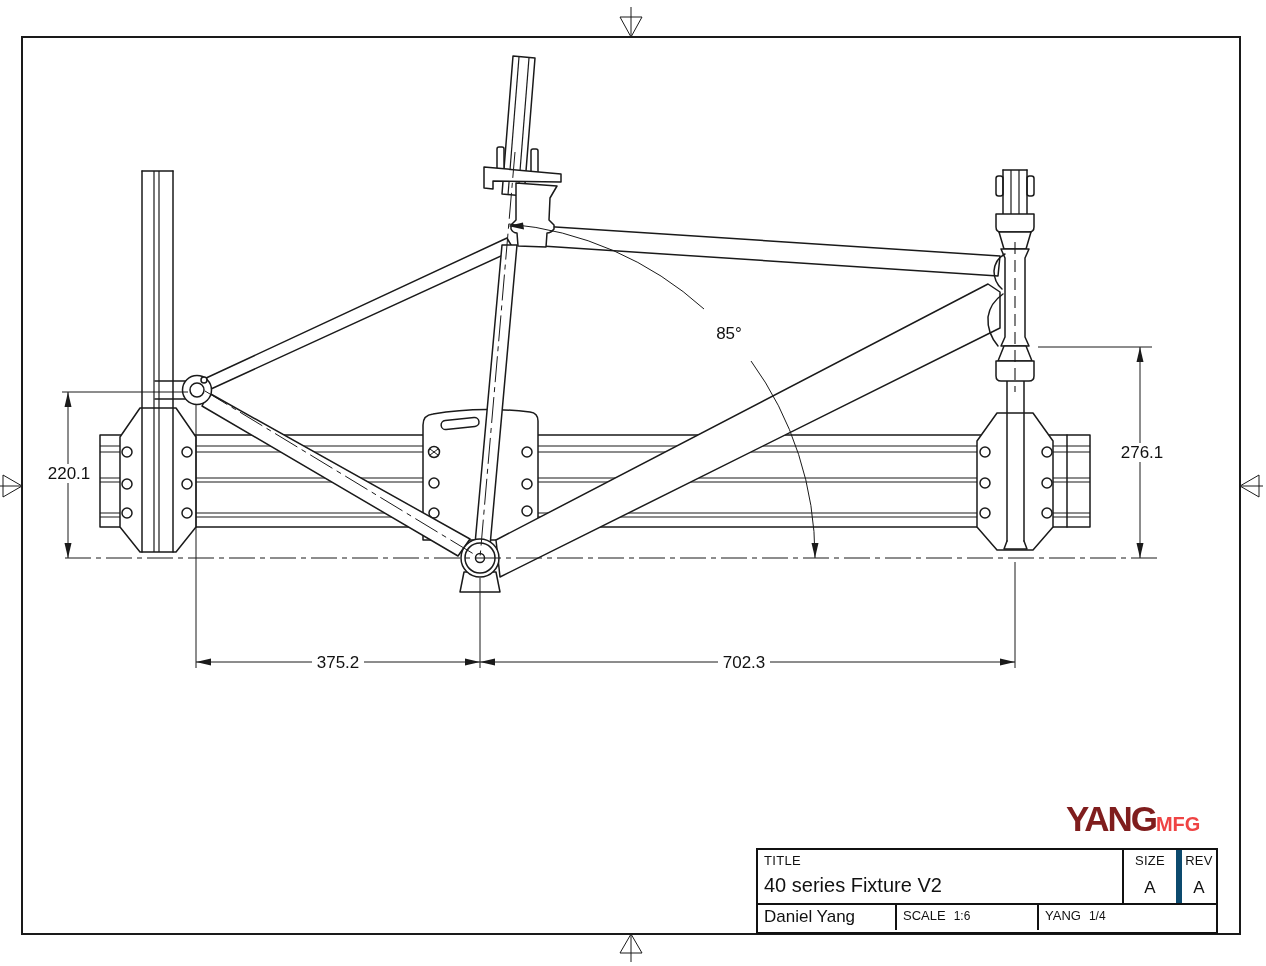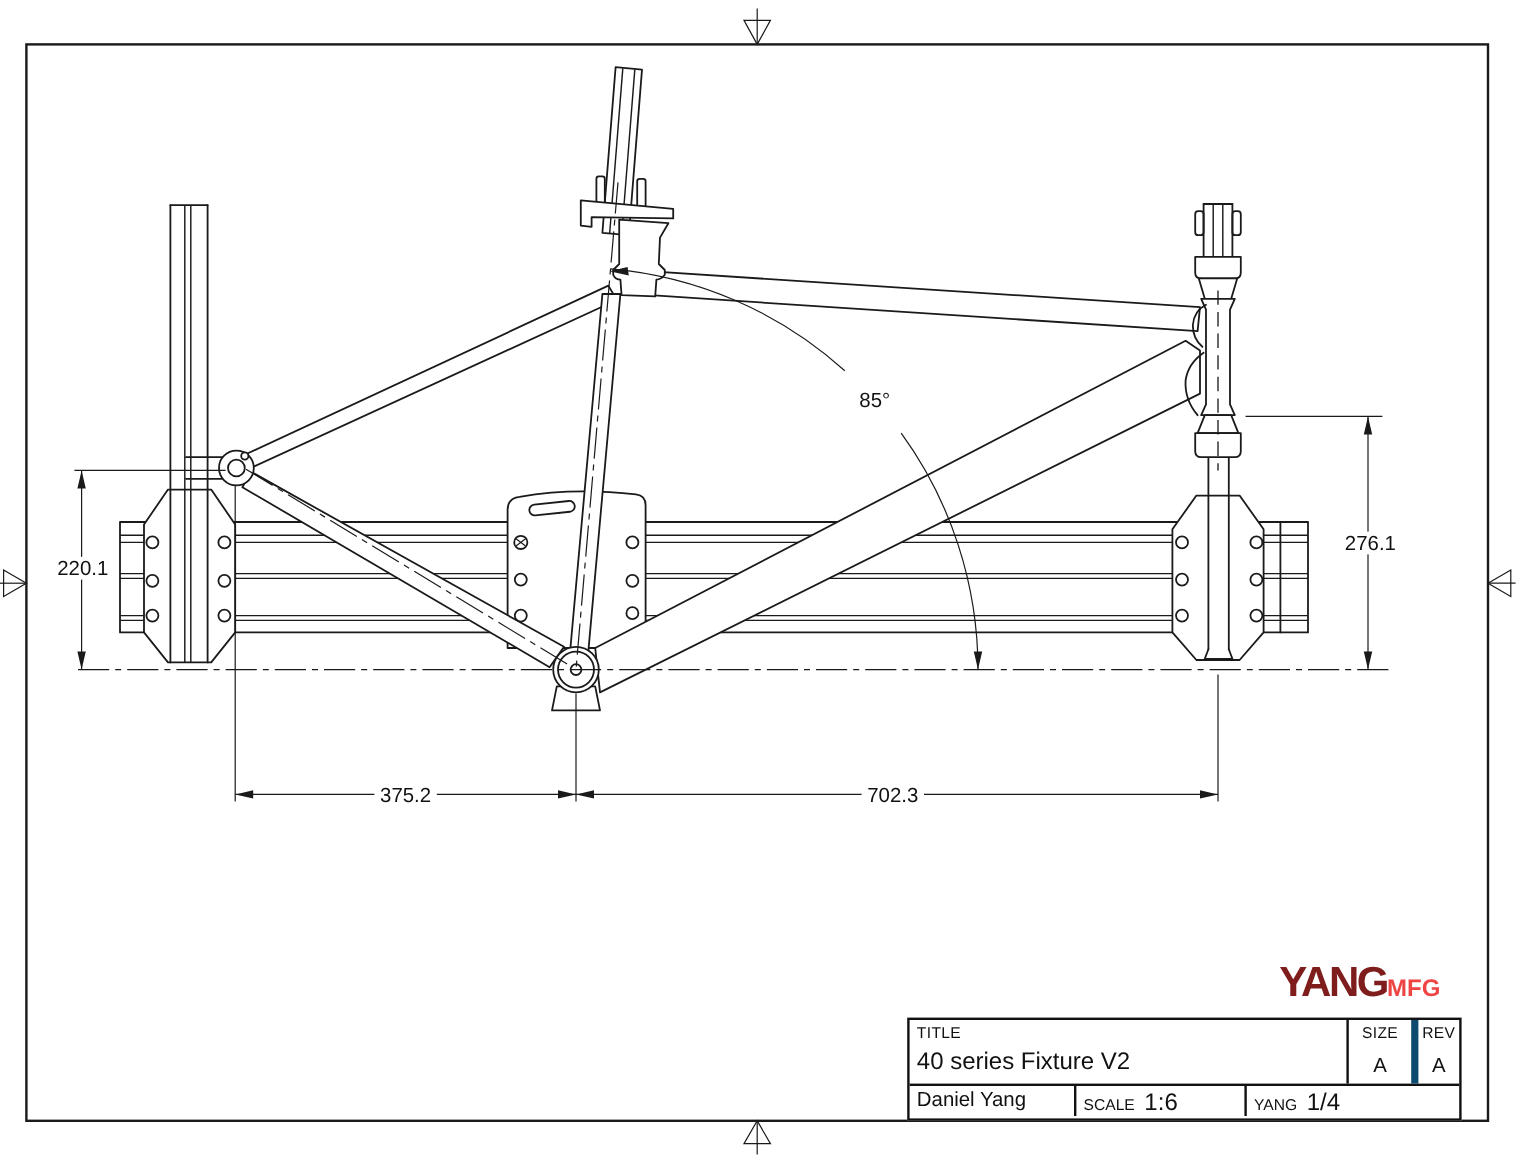--- a/index.html
+++ b/index.html
@@ -28,21 +28,21 @@
   .tb-title-cell{width:366px;border-right:2px solid #111;padding:3px 6px;}
   .tb-size-cell,.tb-rev-cell{width:58px;text-align:center;padding-top:3px;}
   .tb-size-cell{border-right:6px solid #0c4a6e;}
   .tb-rev-cell{flex:1;}
   .tb-label{font-size:13px;letter-spacing:.3px;display:block;}
   .tb-title-val{font-size:20px;margin-top:6px;}
   .tb-av{font-size:17px;margin-top:10px;}
   .tb-author{width:139px;border-right:2px solid #111;padding:2px 6px;font-size:17px;}
   .tb-scale{width:142px;border-right:2px solid #111;padding:3px 6px;font-size:13px;}
   .tb-sheet{flex:1;padding:3px 6px;font-size:13px;}
-  .tb-val{font-size:20px;margin-left:8px;}
+  .tb-val{font-size:12px;margin-left:8px;}
 
   
   .logo{position:absolute;left:1066px;top:801px;line-height:1;white-space:nowrap;}
   .logo-main{font-size:35px;font-weight:800;letter-spacing:-2px;color:#7f1d1d;}
   .logo-suffix{font-size:20px;font-weight:800;letter-spacing:0;color:#ef4444;}
 </style>
 </head>
 <body>
 
 <div class="sheet">

